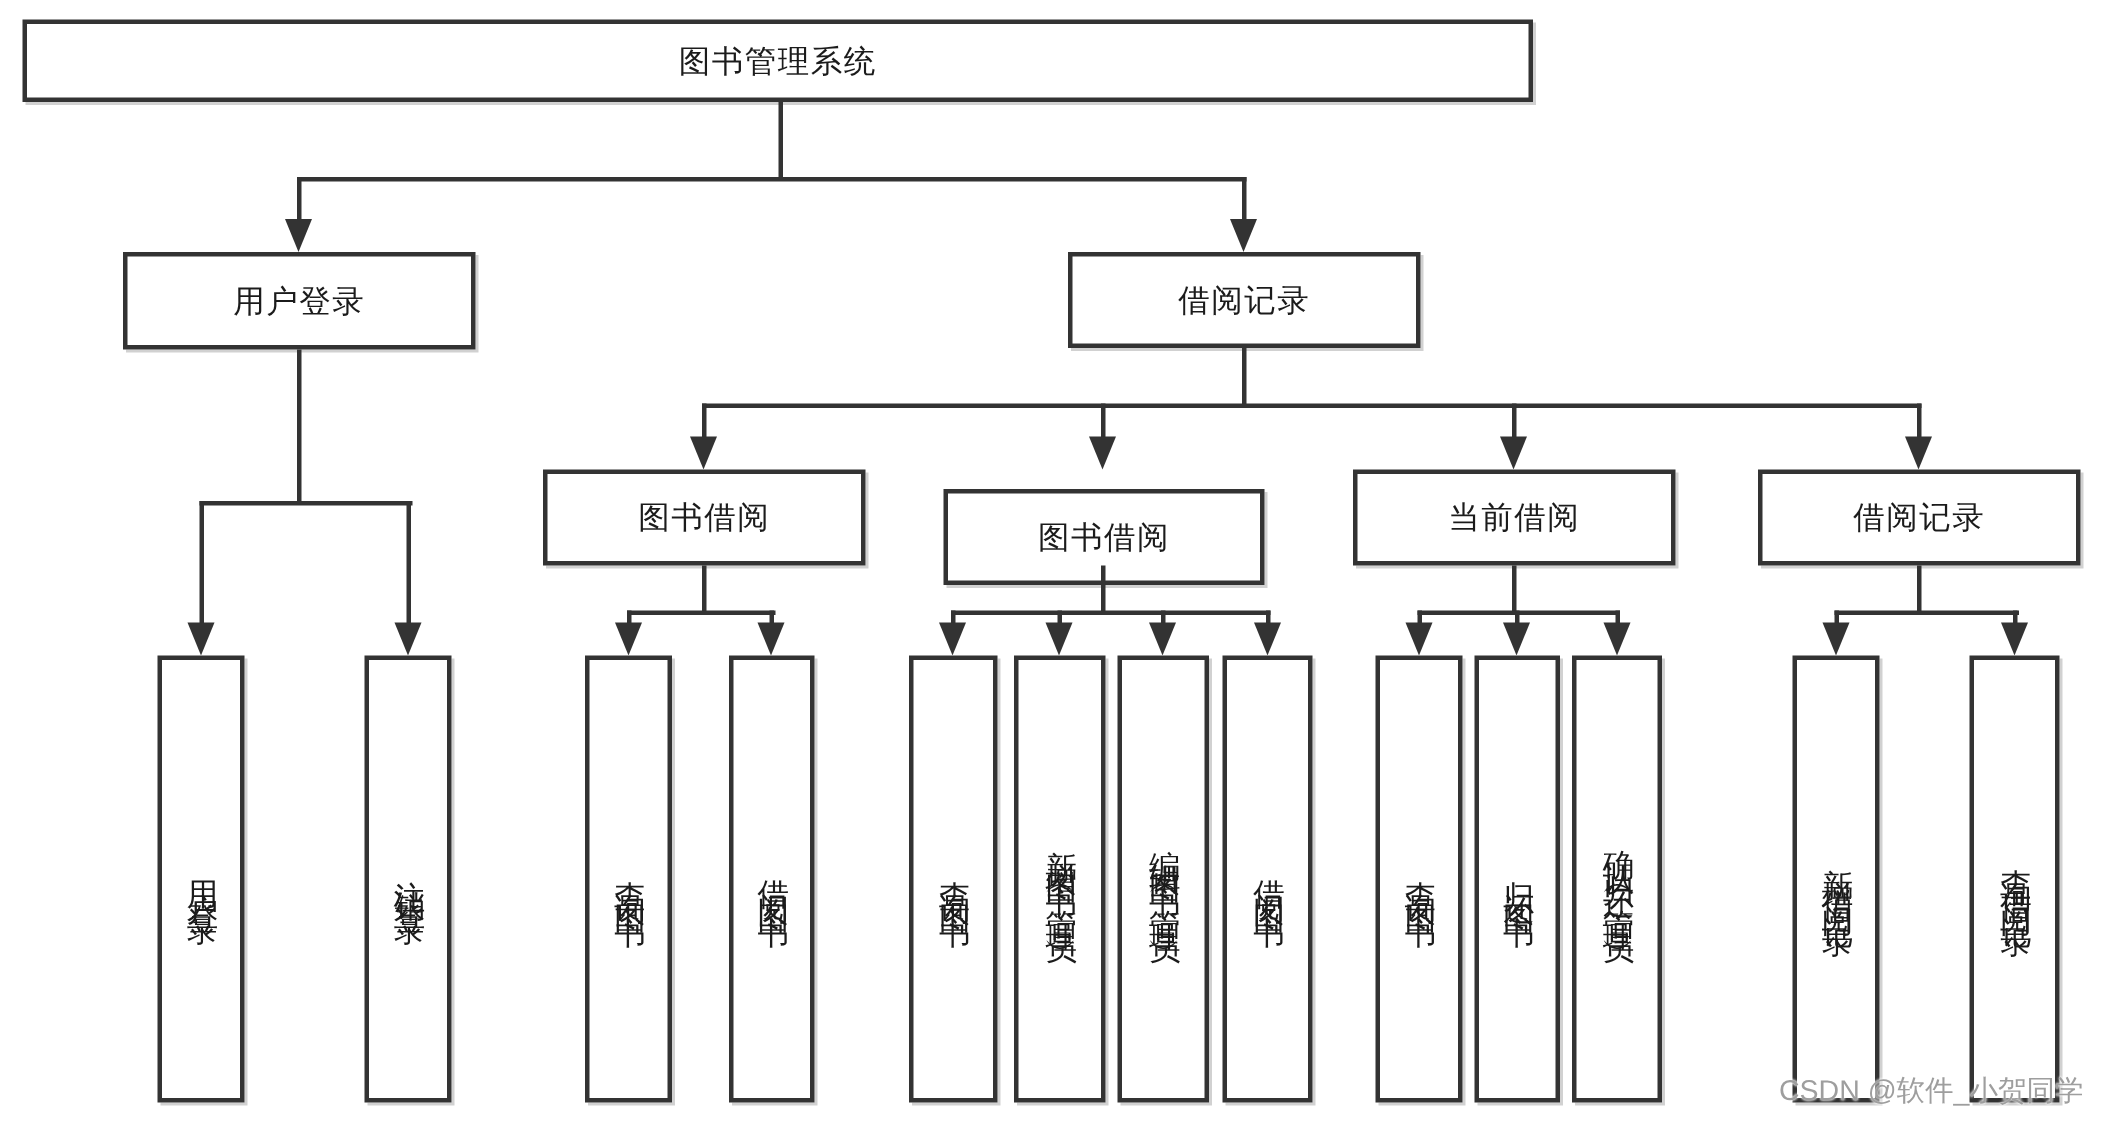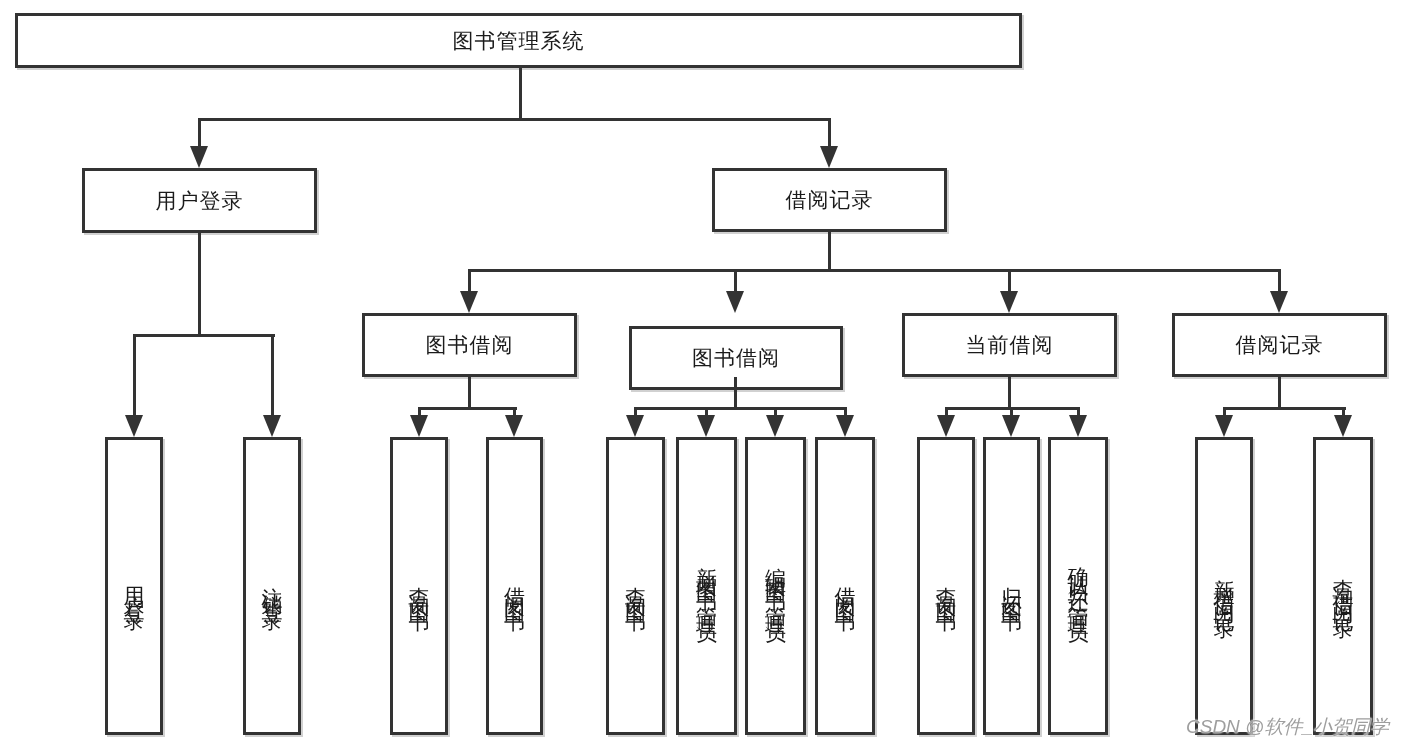--- a/index.html
+++ b/index.html
@@ -42,21 +42,20 @@
   }
   .watermark {
     position: absolute;
     left: 1186px;
     top: 714px;
     font-size: 19px;
     color: #9e9e9e;
     white-space: nowrap;
     text-shadow: 0 0 2px #ffffff, 0 0 2px #ffffff;
     z-index: 5;
-    font-style: italic;
   }
 </style>
 </head>
 <body>
 
 <div class="canvas">
 
   <div class="hbox" style="left:15px;top:13px;width:1007px;height:55px">
     <span>图书管理系统</span>
   </div>

